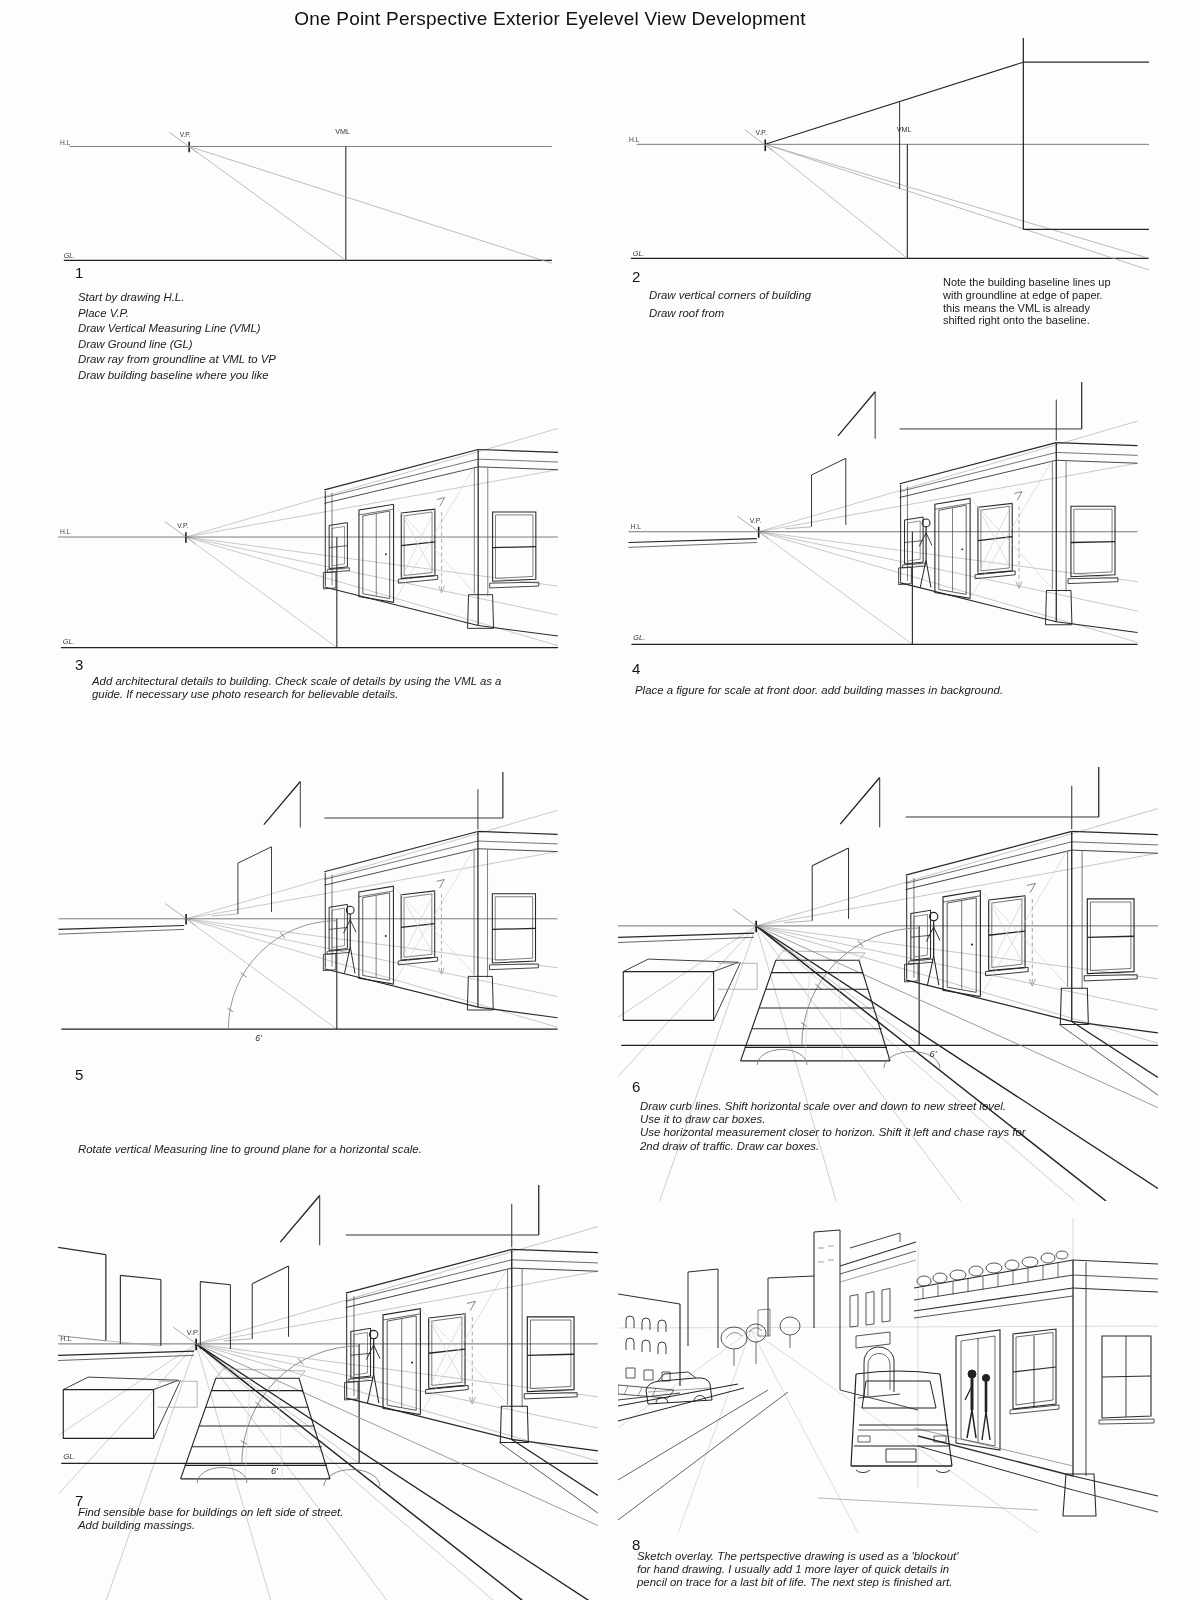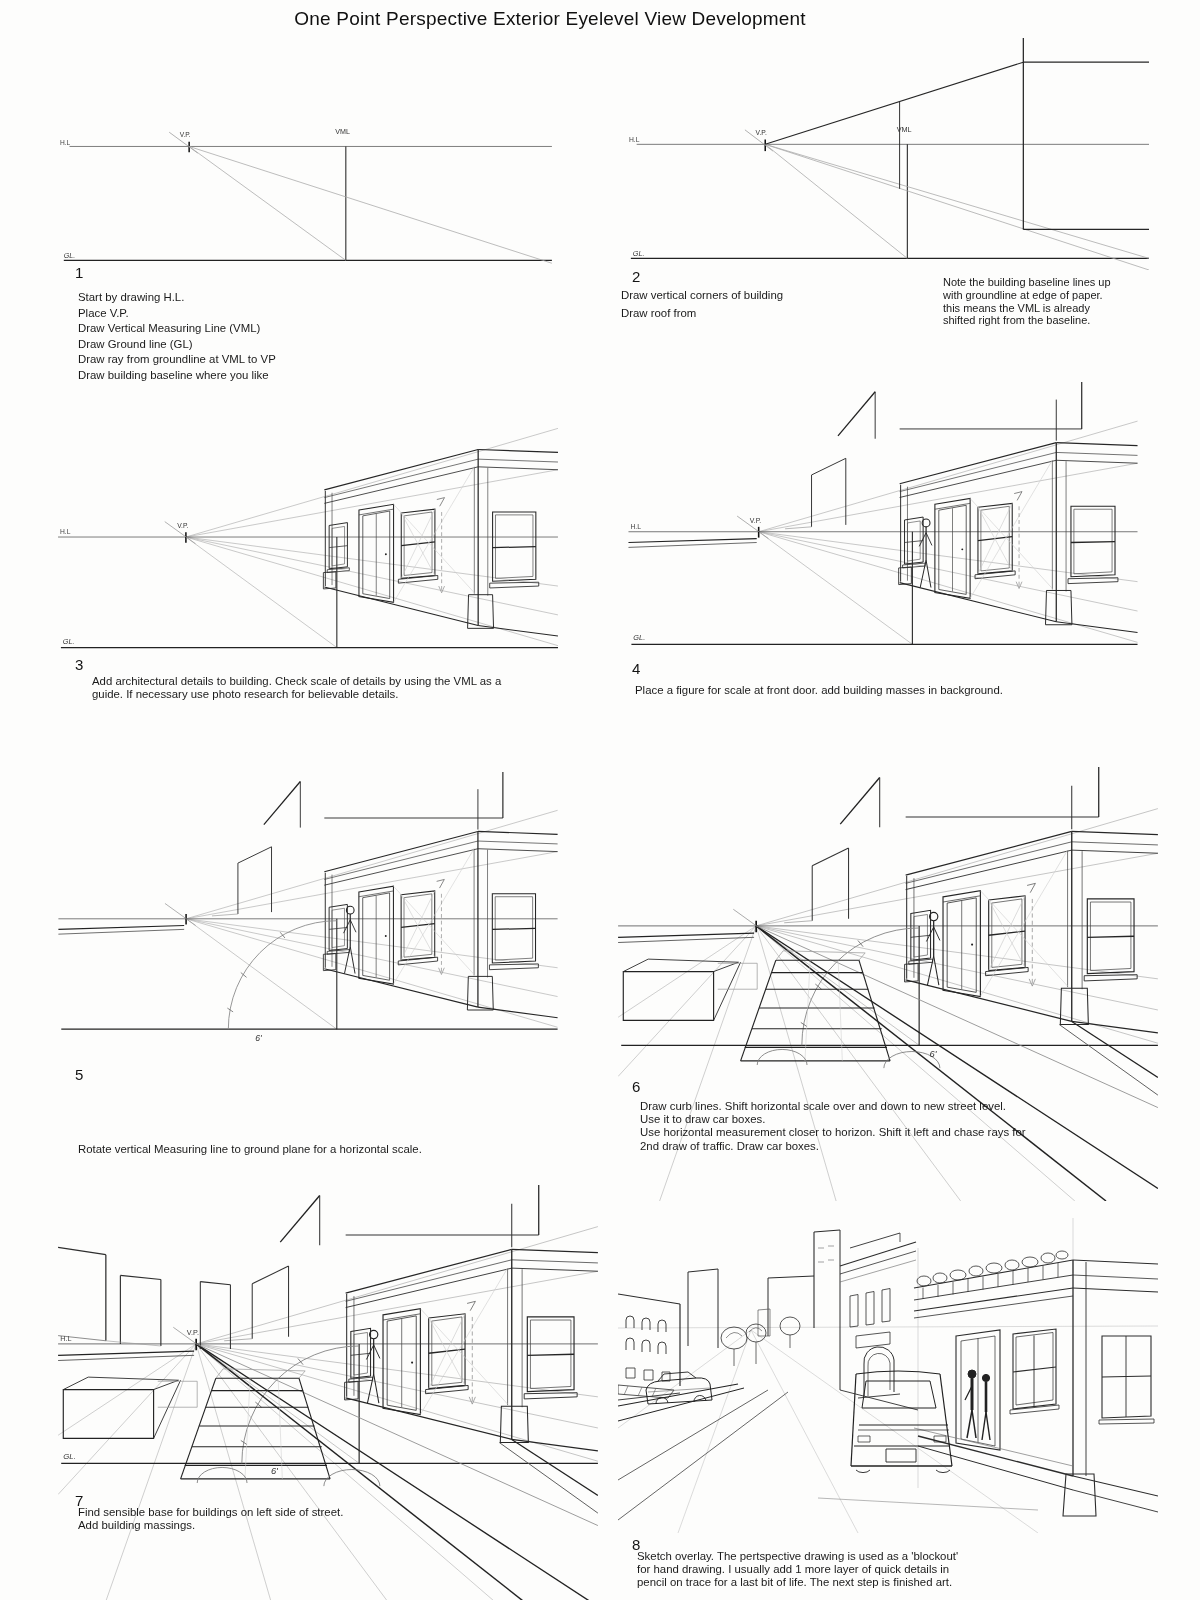--- a/index.html
+++ b/index.html
@@ -1,21 +1,21 @@
 <!DOCTYPE html>
 <html><head>
 <meta charset="utf-8">
 <style>
   html,body{margin:0;padding:0;background:#e8e8e8;}
   .page{position:relative;width:1200px;height:1600px;background:#fdfdfc;overflow:hidden;
         font-family:"Liberation Sans", sans-serif;color:#161616;}
   .title{position:absolute;left:0;top:8px;width:1100px;text-align:center;
          font-size:19px;letter-spacing:.2px;color:#101010;}
   .pnum{position:absolute;font-size:15px;color:#141414;}
-  .cap{position:absolute;font-size:11.4px;color:#1a1a1a;}
+  .cap{position:absolute;font-size:11.4px;color:#1a1a1a;font-style:italic;}
   .cap .ln{display:block;}
   .lh15 .ln{line-height:15.6px;}
   .lh17 .ln{line-height:17.5px;}
   .lh13 .ln{line-height:13.2px;}
   .note{position:absolute;left:943px;top:276px;width:170px;font-size:11px;
         line-height:12.8px;color:#1a1a1a;}
   svg.draw{position:absolute;pointer-events:none;}
   svg text{font-family:"Liberation Sans", sans-serif;}
   .hidden-defs{position:absolute;width:0;height:0;overflow:hidden;}
 </style>
@@ -214,25 +214,25 @@
   <line x1="410" y1="25" x2="540" y2="25" stroke="#262626" stroke-width="1.2"></line>
   <line x1="410" y1="0" x2="410" y2="198" stroke="#262626" stroke-width="1.3"></line>
   <line x1="410" y1="198" x2="540" y2="198" stroke="#262626" stroke-width="1.1"></line>
   <line x1="282" y1="66" x2="282" y2="156" stroke="#2b2b2b" stroke-width="1"></line>
   <text x="2" y="108" font-size="7" fill="#444">H.L</text>
   <text x="133" y="100" font-size="7" fill="#333">V.P.</text>
   <text x="279" y="97" font-size="7.5" fill="#333">VML</text>
   <text x="6" y="225" font-size="7.5" font-style="italic" fill="#333">GL.</text>
 </svg>
 <div class="pnum" style="left:632px;top:268px">2</div>
-<div class="cap lh17" style="left:621px;top:287px">
+<div class="cap lh17" style="left:649px;top:287px">
   <span class="ln">Draw vertical corners of building</span>
   <span class="ln">Draw roof from</span>
 </div>
-<div class="note">Note the building baseline lines up with groundline at edge of paper. this means the VML is already shifted right from the baseline.</div>
+<div class="note">Note the building baseline lines up with groundline at edge of paper. this means the VML is already shifted right onto the baseline.</div>
 
 <svg class="draw" style="left:58px;top:388px;width:500px;height:274px" viewBox="0 0 520 285">
   <use href="#st-rays"></use>
   <use href="#st-base"></use>
   <use href="#st-building"></use>
   <text x="2" y="152" font-size="7" fill="#444">H.L</text>
   <text x="124" y="146" font-size="7" fill="#333">V.P.</text>
   <text x="5" y="266" font-size="7.5" font-style="italic" fill="#333">GL.</text>
 </svg>
 <div class="pnum" style="left:75px;top:656px">3</div>

